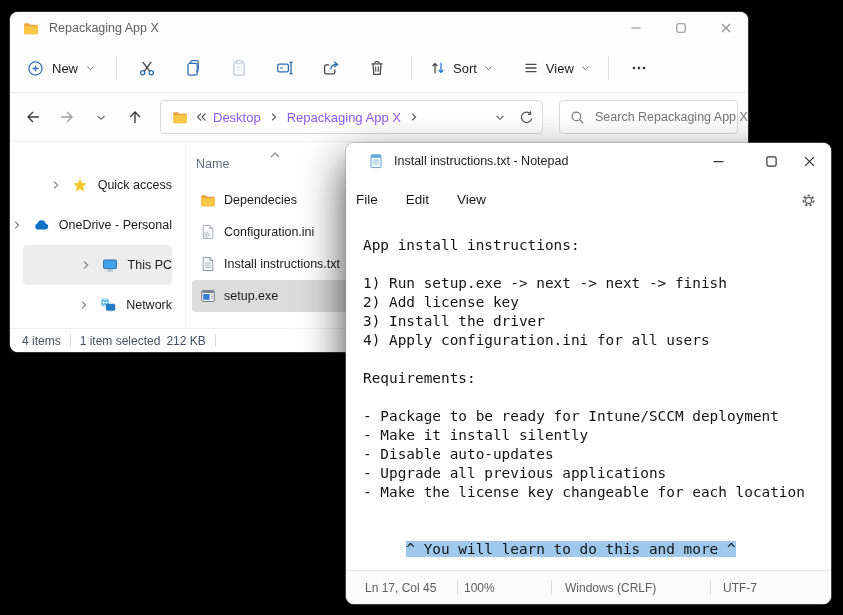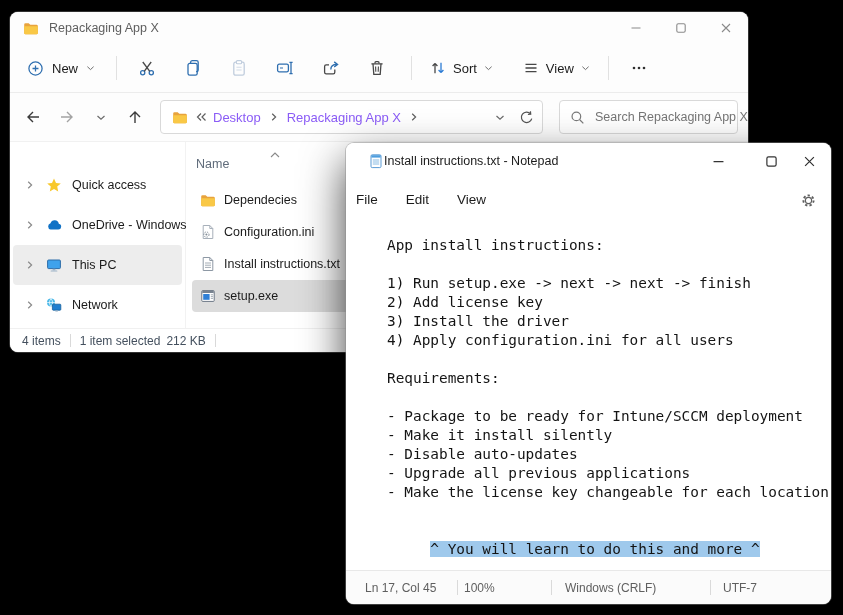--- a/index.html
+++ b/index.html
@@ -38,21 +38,21 @@
   .csep { margin:0 2px; }
   .addr-right { margin-left:auto; display:flex; align-items:center; gap:14px; }
   .searchbox { width:179px; height:34px; border:1px solid #d9d9d9; border-radius:4px; background:#fff;
                display:flex; align-items:center; padding:0 10px; flex:none; }
   .searchbox input { border:none; outline:none; flex:1; margin-left:10px; font-size:12.5px; color:#1b1b1b;
                      font-family:"Liberation Sans","DejaVu Sans",sans-serif; background:transparent; }
   .searchbox input::placeholder { color:#767676; }
 
   .ex-body { position:relative; height:186px; display:flex; background:#fff; }
   .ex-sidebar { width:176px; flex:none; padding-top:23px; border-right:1px solid #f2f2f2; }
-  .siderow { position:relative; height:40px; display:flex; align-items:center; padding-left:12px; margin:0 3px; border-radius:4px; }
+  .siderow { position:relative; height:40px; display:flex; align-items:center; padding-left:12px; margin:0 13px; border-radius:4px;justify-content:flex-end; }
   .siderow.selected { background:#ededed; }
   .siderow .exp { width:10px; margin-right:11px; flex:none; }
   .siderow .sicon { width:16px; margin-right:10px; flex:none; }
   .siderow .slbl { font-size:12.5px; color:#1b1b1b; white-space:nowrap; }
 
   .ex-files { flex:1; padding-top:8px; }
   .fhead { position:relative; height:28px; display:flex; align-items:center; padding-left:10px; margin-top:0; }
   .fhead .hlbl { font-size:12.5px; color:#5f6b7a; }
   .fhead .caret { position:absolute; left:84px; top:2px; }
   .frow { height:32px; display:flex; align-items:center; padding-left:8px; margin:0 0 0 6px; width:396px; border-radius:4px; margin-top:6px; }
@@ -60,29 +60,29 @@
   .frow.selected { background:#dcdcdc; }
   .frow .ficon { width:16px; margin-right:8px; flex:none; }
   .frow .flbl { font-size:12.5px; color:#1b1b1b; white-space:nowrap; }
 
   .ex-status { position:absolute; left:0; right:0; bottom:0; height:24px; display:flex; align-items:center;
                padding-left:12px; background:#fff; border-top:1px solid #f0f0f0; font-size:12px; color:#44505e; }
   .stsep { width:1px; height:13px; background:#d9d9d9; margin:0 9px; }
 
   
   .np-titlebar { position:relative; height:36px; display:flex; align-items:center; padding-left:22px; background:#fff; }
-  .np-title { font-size:12.5px; color:#1b1b1b; }
+  .np-title { margin-left:10px; font-size:12.5px; color:#1b1b1b; }
   .npctl { position:absolute; top:0; height:100%; display:flex; align-items:center; justify-content:center; width:44px; }
   #np-min { left:350px; } #np-max { left:403px; } #np-close { left:441px; }
 
   .np-menubar { position:relative; height:40px; display:flex; align-items:center; background:#fff; }
   .menuitem { font-size:13.5px; color:#1b1b1b; padding:5px 10px; border-radius:5px; margin-right:8px; }
   .np-gear { position:absolute; right:12px; top:10px; width:22px; height:22px; display:flex; align-items:center; justify-content:center; }
 
-  .np-text { position:absolute; left:0; right:0; top:76px; bottom:34px; background:#fff; padding:17px 16px 0 17px; overflow:hidden;margin-left:24px; }
+  .np-text { position:absolute; left:0; right:0; top:76px; bottom:34px; background:#fff; padding:17px 16px 0 17px; overflow:hidden; }
   .np-text pre, .sel-line { font-family:"DejaVu Sans Mono","Liberation Mono",monospace;
                             font-size:14.4px; line-height:19px; color:#141414; white-space:pre; }
   .np-text pre { height:304px; }
   .sel-line .sel { background:#9fc9ec; }
 
   .np-status { position:absolute; left:0; right:0; bottom:0; height:34px; background:#fbfbfb; border-top:1px solid #e8e8e8; }
   .np-status span.txt { position:absolute; top:10px; font-size:12px; color:#5f5f5f; white-space:nowrap; }
   .np-status .vs { position:absolute; top:9px; width:1px; height:15px; background:#dadada; }
   #st-ln { left:19px; } #st-zoom { left:118px; } #st-eol { left:219px; } #st-enc { left:377px; }
   #vs1 { left:111px; } #vs2 { left:205px; } #vs3 { left:364px; }
@@ -326,21 +326,21 @@
           <span class="exp">
               <svg width="10" height="10" viewBox="0 0 10 10">
                 <polyline points="3.2,1.8 6.6,5 3.2,8.2" fill="none" stroke="#8a8a8a" stroke-width="1.2"></polyline>
               </svg>
             </span>
           <span class="sicon">
               <svg width="16" height="16" viewBox="0 0 16 16">
                 <path d="M4.6 12.6h7.6a2.9 2.9 0 0 0 .6-5.75 4.3 4.3 0 0 0-8.3-.6 3.3 3.3 0 0 0 .1 6.35Z" fill="#1072C6"></path>
               </svg>
             </span>
-          <span class="slbl">OneDrive - Windows</span>
+          <span class="slbl">OneDrive - Personal</span>
         </div>
         <div class="siderow selected">
           <span class="exp">
               <svg width="10" height="10" viewBox="0 0 10 10">
                 <polyline points="3.2,1.8 6.6,5 3.2,8.2" fill="none" stroke="#8a8a8a" stroke-width="1.2"></polyline>
               </svg>
             </span>
           <span class="sicon">
               <svg width="16" height="16" viewBox="0 0 16 16">
                 <rect x="1.6" y="3" width="12.8" height="8.6" rx="1" fill="#3FA2EC" stroke="#2D6DA8" stroke-width="1"></rect>

